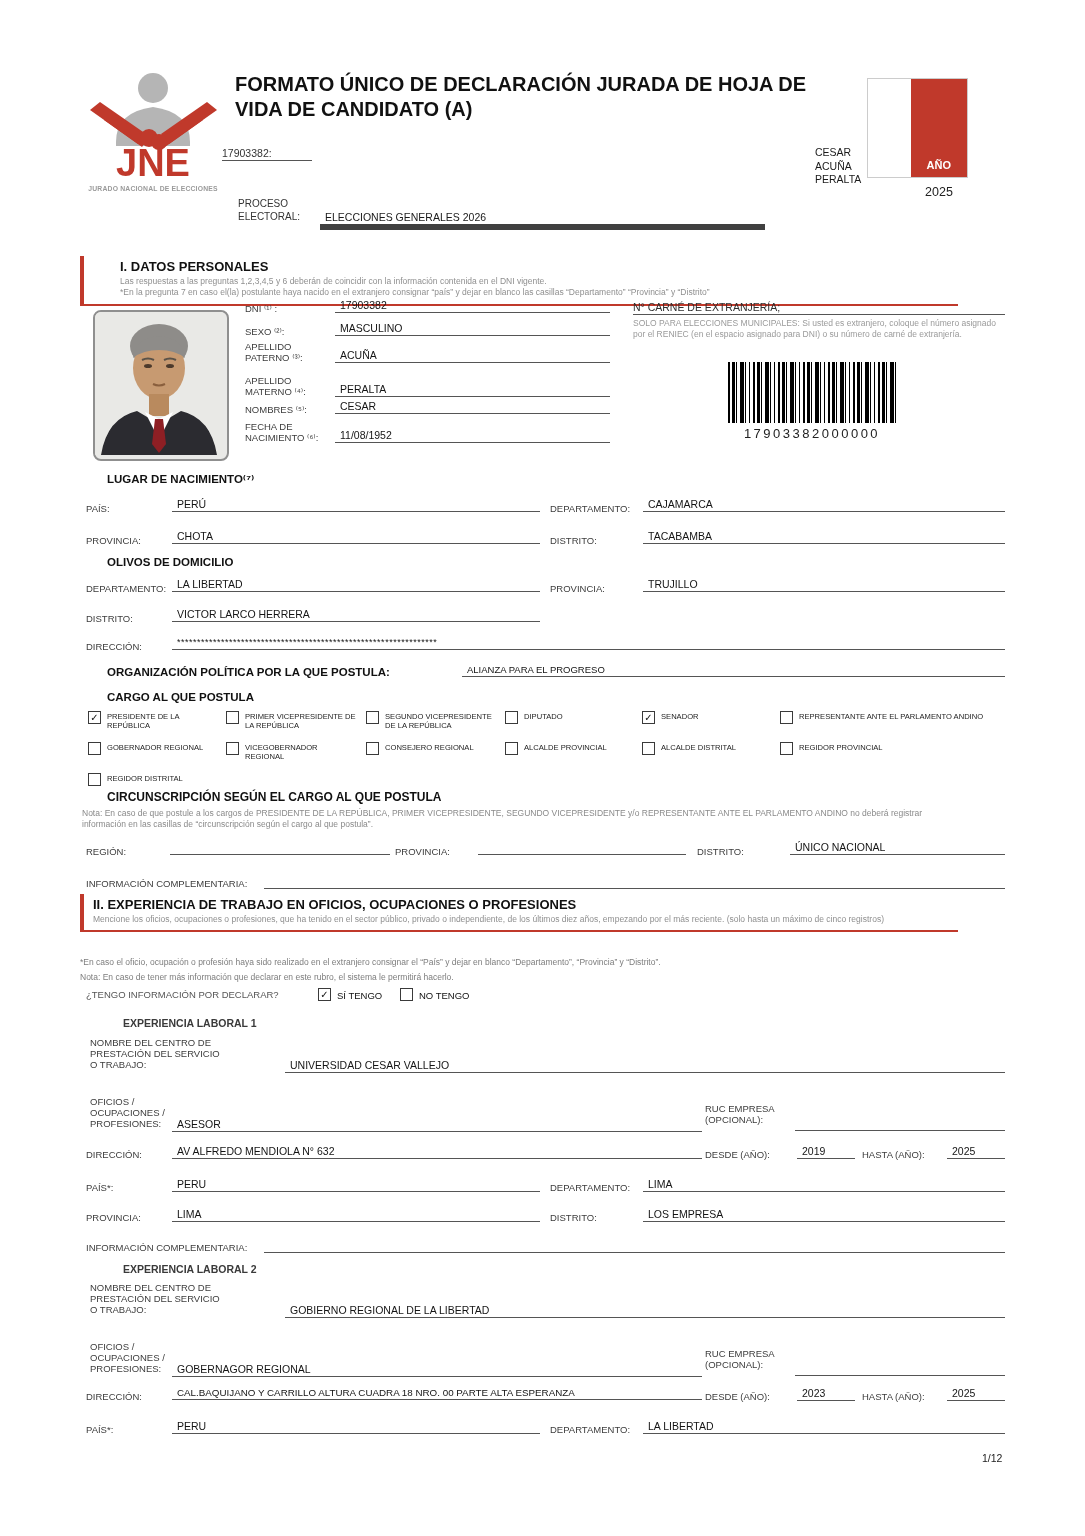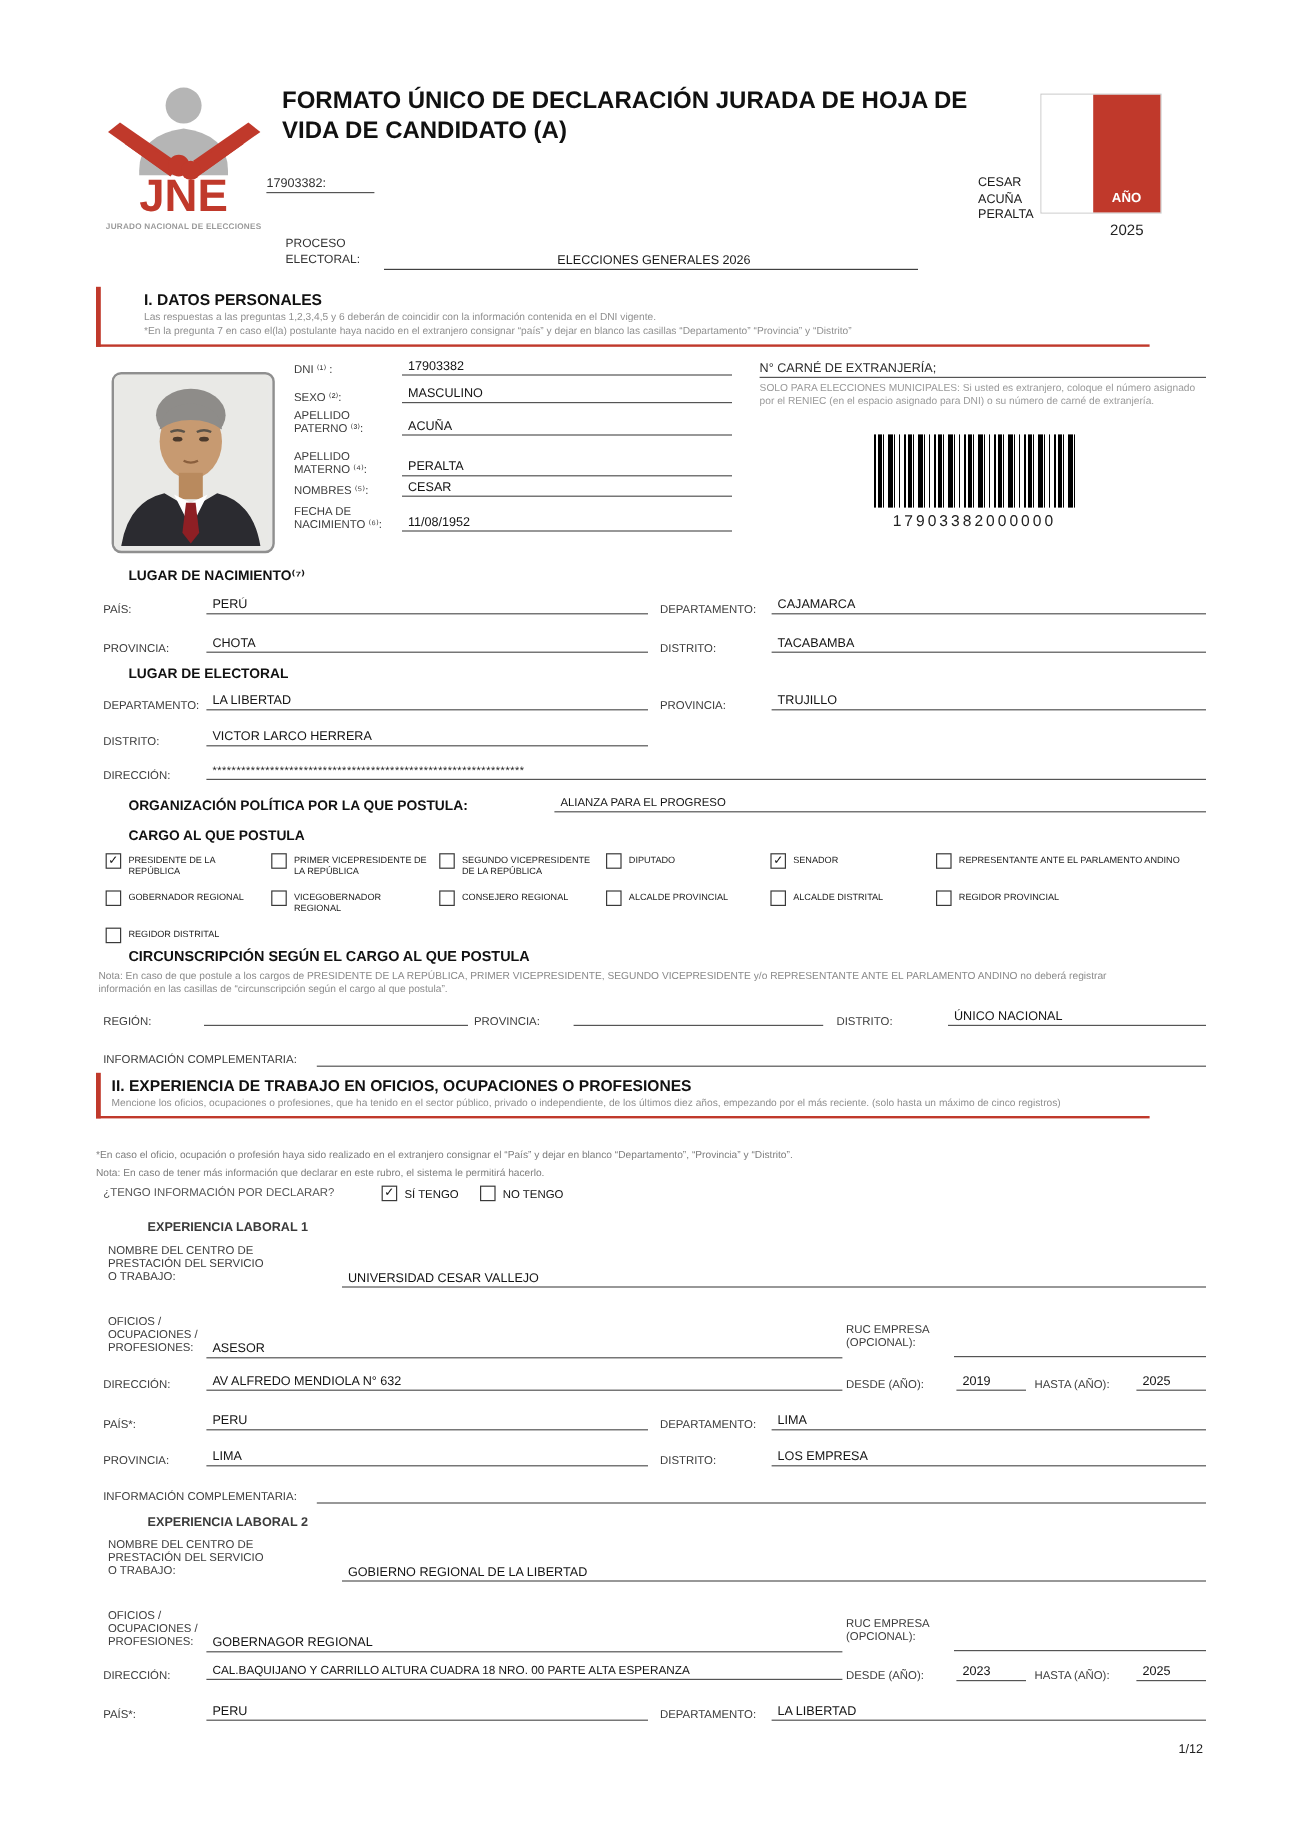--- a/index.html
+++ b/index.html
@@ -12,21 +12,21 @@
   .logo-caption{font-size:6.8px;font-weight:bold;color:#9a9a9a;letter-spacing:.2px;margin-top:1px;}
   .main-title{left:235px;top:72px;width:650px;font-size:20px;font-weight:bold;color:#111;line-height:1.25;}
   .doc-number{left:222px;top:147px;width:90px;font-size:10.5px;color:#333;border-bottom:1px solid #555;padding-bottom:1px;}
   .cand-name{left:815px;top:146px;width:60px;font-size:10.5px;line-height:1.3;color:#1a1a1a;}
   .year-box{left:867px;top:78px;width:101px;height:100px;display:flex;border:1px solid #ccc;box-sizing:border-box;}
   .yb-left{width:43%;background:#fff;}
   .yb-right{width:57%;background:#c0392b;display:flex;align-items:flex-end;justify-content:center;padding-bottom:6px;box-sizing:border-box;}
   .yb-right span{color:#fff;font-weight:bold;font-size:11px;}
   .year-value{left:910px;top:185px;width:58px;text-align:center;font-size:12.5px;color:#222;}
   .proceso-label{left:238px;top:197px;font-size:10px;color:#333;line-height:1.3;}
-  .proceso-value{left:320px;top:211px;width:440px;font-size:10.5px;color:#1a1a1a;border-bottom:1px solid #404040;padding:0 0 1px 5px;text-align:center;}
+  .proceso-value{left:320px;top:211px;width:440px;font-size:10.5px;color:#1a1a1a;border-bottom:6px solid #404040;padding:0 0 1px 5px;}
 
   
   .sec{border-left:4px solid #c0392b;border-bottom:2px solid #c0392b;padding:3px 6px 5px 9px;box-sizing:border-box;background:#fff;}
   .sec h2{margin:0 0 2px 0;font-size:13px;color:#111;}
   .sec .note{font-size:8.5px;color:#8f8f8f;line-height:1.35;}
 
   .lbl{font-size:9.5px;color:#3c3c3c;line-height:1.18;}
   .lbl-lg{font-size:10.5px;color:#2e2e2e;}
   .val{font-size:10.5px;color:#141414;border-bottom:1px solid #555;padding:0 2px 1px 5px;white-space:nowrap;overflow:hidden;box-sizing:border-box;min-height:13px;}
   .bold-sub{font-size:11.5px;font-weight:bold;color:#111;}
@@ -87,21 +87,21 @@
     </div>
   </div>
   <div class="abs year-value">2025</div>
 
   <div class="abs proceso-label">
     <div>PROCESO</div>
     <div>ELECTORAL:</div>
   </div>
   <div class="abs proceso-value">ELECCIONES GENERALES 2026</div>
 
-  <div class="abs sec" style="left:80px;top:239px;width:878px;padding-left:36px;">
+  <div class="abs sec" style="left:80px;top:256px;width:878px;padding-left:36px;">
     <h2>I. DATOS PERSONALES</h2>
     <div class="note">Las respuestas a las preguntas 1,2,3,4,5 y 6 deberán de coincidir con la información contenida en el DNI vigente.</div>
     <div class="note">*En la pregunta 7 en caso el(la) postulante haya nacido en el extranjero consignar “país” y dejar en blanco las casillas “Departamento” “Provincia” y “Distrito”</div>
   </div>
 
   <div class="abs photo-frame">
     <svg width="128" height="143" viewBox="0 0 128 143">
       <rect width="128" height="143" fill="#e9e9e6"></rect>
       <ellipse cx="64" cy="34" rx="29" ry="22" fill="#8e8c89"></ellipse>
       <ellipse cx="64" cy="56" rx="26" ry="31" fill="#c79a71"></ellipse>
@@ -155,21 +155,21 @@
   <div class="abs lbl" style="left:86px;top:503px;">PAÍS:</div>
   <div class="abs val" style="left:172px;top:498px;width:368px;">PERÚ</div>
   <div class="abs lbl" style="left:550px;top:503px;">DEPARTAMENTO:</div>
   <div class="abs val" style="left:643px;top:498px;width:362px;">CAJAMARCA</div>
 
   <div class="abs lbl" style="left:86px;top:535px;">PROVINCIA:</div>
   <div class="abs val" style="left:172px;top:530px;width:368px;">CHOTA</div>
   <div class="abs lbl" style="left:550px;top:535px;">DISTRITO:</div>
   <div class="abs val" style="left:643px;top:530px;width:362px;">TACABAMBA</div>
 
-  <div class="abs bold-sub" style="left:107px;top:556px;">LUGAR DE ELECTORAL</div>
+  <div class="abs bold-sub" style="left:107px;top:556px;">OLIVOS DE DOMICILIO</div>
 
   <div class="abs lbl" style="left:86px;top:583px;">DEPARTAMENTO:</div>
   <div class="abs val" style="left:172px;top:578px;width:368px;">LA LIBERTAD</div>
   <div class="abs lbl" style="left:550px;top:583px;">PROVINCIA:</div>
   <div class="abs val" style="left:643px;top:578px;width:362px;">TRUJILLO</div>
 
   <div class="abs lbl" style="left:86px;top:613px;">DISTRITO:</div>
   <div class="abs val" style="left:172px;top:608px;width:368px;">VICTOR LARCO HERRERA</div>
 
   <div class="abs lbl" style="left:86px;top:641px;">DIRECCIÓN:</div>

